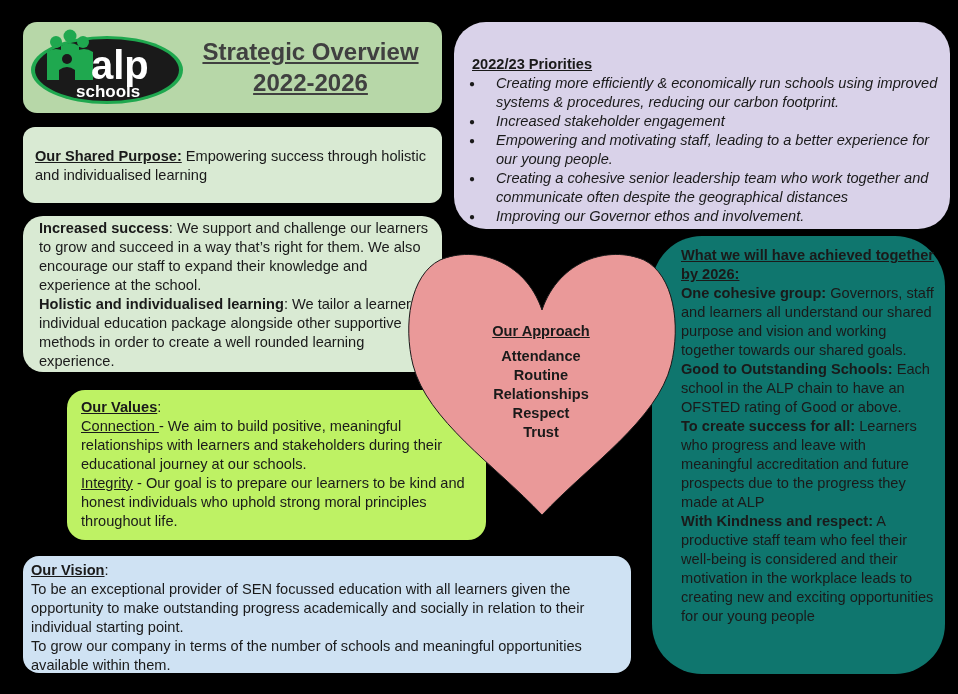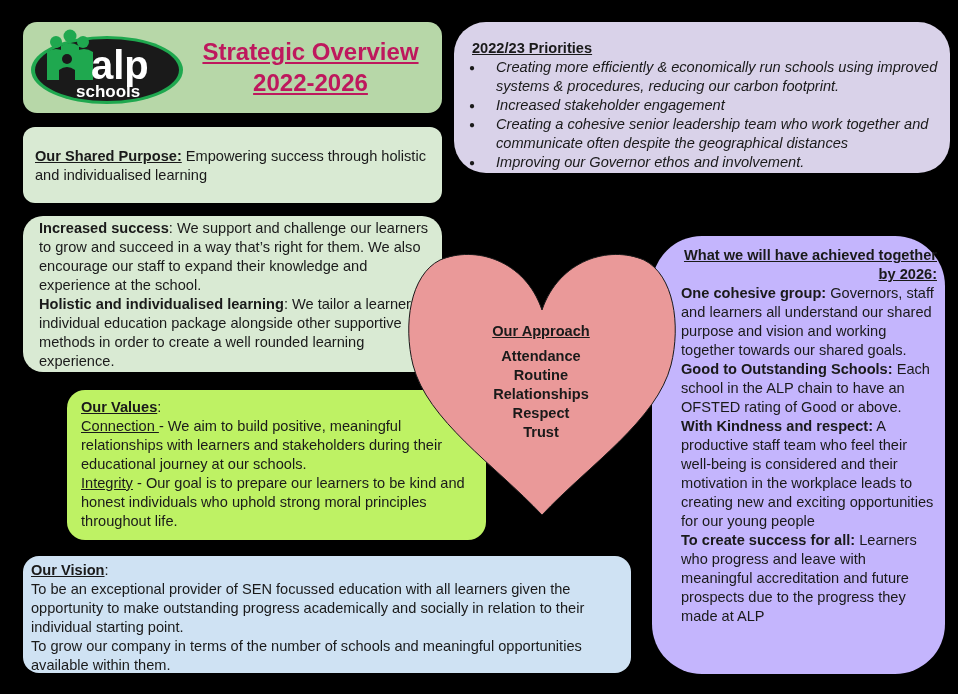--- a/index.html
+++ b/index.html
@@ -1,57 +1,57 @@
 <!DOCTYPE html>
 <html><head>
 <meta charset="utf-8">
 <style>
   html, body { margin:0; padding:0; }
   body {
     width:958px; height:694px; background:#000; position:relative; overflow:hidden;
     font-family: "Liberation Sans", sans-serif; color:#1a1a1a;
   }
   .box { position:absolute; box-sizing:border-box;padding-left:8px; }
-  .u { text-decoration: underline; text-align: right; }
+  .u { text-decoration: underline; }
   .b { font-weight: bold; }
 
   
   #title-box { left:23px; top:22px; width:419px; height:91px; background:#b7d7a8; border-radius:14px; }
   #logo { position:absolute; left:6px; top:4px; width:156px; height:82px; }
   #title-text { position:absolute; left:160px; top:14px; width:255px; text-align:center;
-    font-size:24px; font-weight:bold; line-height:31px; color:#be185d; }
+    font-size:24px; font-weight:bold; line-height:31px; color:#404040; }
   #title-text span { display:block; text-decoration:underline; }
 
   
   #purpose-box { left:23px; top:127px; width:419px; height:76px; background:#d9ead3; border-radius:12px;
     padding:20px 12px 0 12px; font-size:14.6px; line-height:19px; }
 
   
   #empower-box { left:23px; top:216px; width:419px; height:156px; background:#d9ead3; border-radius:20px;
     padding:3px 10px 0 16px; font-size:14.6px; line-height:19px; }
 
   
   #values-box { left:23px; top:390px; width:419px; height:150px; background:#bef264; border-radius:18px;
     padding:8px 10px 0 14px; font-size:14.6px; line-height:19px;margin-left:44px; }
 
   
   #vision-box { left:23px; top:556px; width:608px; height:117px; background:#cfe2f3; border-radius:16px;
     padding:5px 10px 0 8px; font-size:14.6px; line-height:19px; }
 
   
-  #priorities-box { left:454px; top:22px; width:496px; height:151px; background:#d9d2e9; border-radius:32px;
-    padding:17px 10px 0 18px; font-size:14.6px; line-height:19px; }
+  #priorities-box { left:454px; top:22px; width:496px; height:207px; background:#d9d2e9; border-radius:32px;
+    padding:33px 10px 0 18px; font-size:14.6px; line-height:19px; }
   #priorities-box .heading { font-weight:bold; text-decoration:underline; margin-bottom:0; }
   #priorities-box ul { list-style:none; margin:0; padding:0; }
   #priorities-box li { position:relative; padding-left:12px; margin-left:0;font-style:italic; }
   #priorities-box li::before { content:"●"; position:absolute; left:-15px; top:0; font-size:10px; }
   #priorities-box li { margin-left:0; }
 
   
-  #achieved-box { left:652px; top:236px; width:293px; height:438px; background:#c4b5fd; border-radius:50px;
+  #achieved-box { left:652px; top:236px; width:293px; height:438px; background:#0f766e; border-radius:50px;
     padding:10px 8px 0 29px; font-size:14.6px; line-height:19px; }
 
   
   #heart { position:absolute; left:405px; top:240px; width:275px; height:280px; }
   #heart-text { position:absolute; left:405px; top:322px; width:272px; text-align:center; font-size:14.6px; line-height:19px; font-weight:bold; }
   #heart-text .heading { text-decoration:underline; margin-bottom:6px; }
 </style>
 </head>
 <body>
 
@@ -106,31 +106,32 @@
   <div><span class="b u">Our Vision</span><span>:</span></div>
   <div>To be an exceptional provider of SEN focussed education with all learners given the opportunity to make outstanding progress academically and socially in relation to their individual starting point.</div>
   <div>To grow our company in terms of the number of schools and meaningful opportunities available within them.</div>
 </div>
 
 <div class="box" id="priorities-box">
   <div class="heading">2022/23 Priorities</div>
   <ul style="margin-left:12px;">
     <li><span>Creating more efficiently &amp; economically run schools using improved systems &amp; procedures, reducing our carbon footprint.</span></li>
     <li><span>Increased stakeholder engagement</span></li>
+    <li><span>Empowering and motivating staff, leading to a better experience for our young people.</span></li>
     <li><span>Creating a cohesive senior leadership team who work together and communicate often despite the geographical distances</span></li>
     <li><span>Improving our Governor ethos and involvement.</span></li>
   </ul>
 </div>
 
 <div class="box" id="achieved-box">
   <div class="b u">What we will have achieved together by 2026:</div>
   <div><span class="b">One cohesive group:</span><span> Governors, staff and learners all understand our shared purpose and vision and working together towards our shared goals.</span></div>
   <div><span class="b">Good to Outstanding Schools:</span><span> Each school in the ALP chain to have an OFSTED rating of Good or above.</span></div>
+  <div><span class="b">To create success for all:</span><span> Learners who progress and leave with meaningful accreditation and future prospects due to the progress they made at ALP</span></div>
   <div><span class="b">With Kindness and respect:</span><span> A productive staff team who feel their well-being is considered and their motivation in the workplace leads to creating new and exciting opportunities for our young people</span></div>
-  <div><span class="b">To create success for all:</span><span> Learners who progress and leave with meaningful accreditation and future prospects due to the progress they made at ALP</span></div>
 </div>
 
 <svg id="heart" viewBox="0 0 275 280">
   <path d="M137 70
            C 120 20, 70 5, 35 20
            C 5 35, -2 85, 8 125
            C 22 180, 90 225, 137 275
            C 184 225, 252 180, 266 125
            C 276 85, 269 35, 239 20
            C 204 5, 154 20, 137 70 Z" fill="#ea9999" stroke="#1a1a1a" stroke-width="1"></path>

